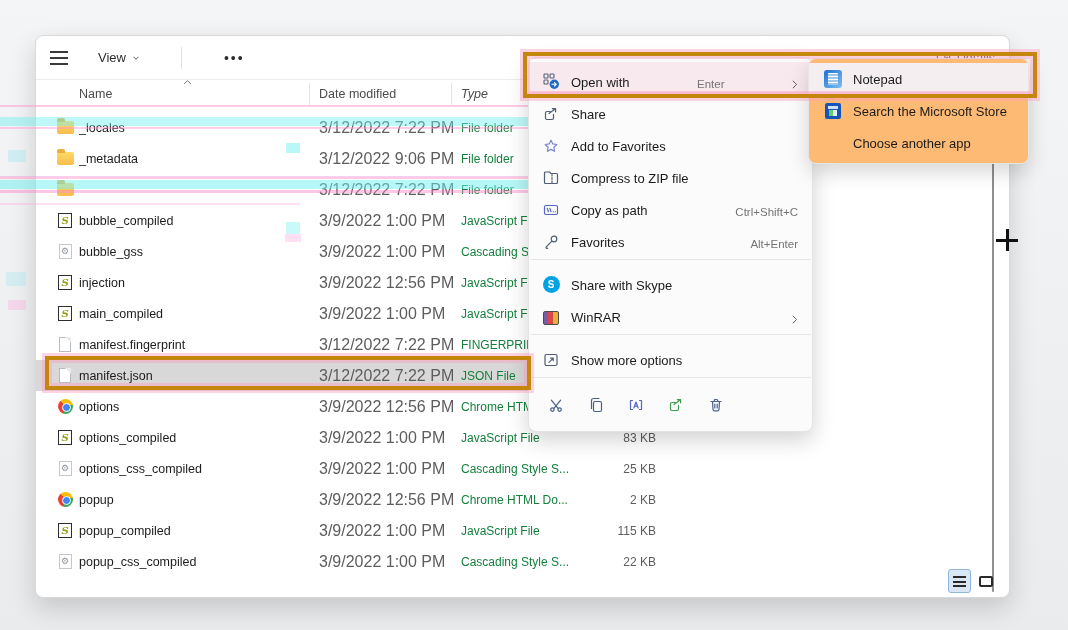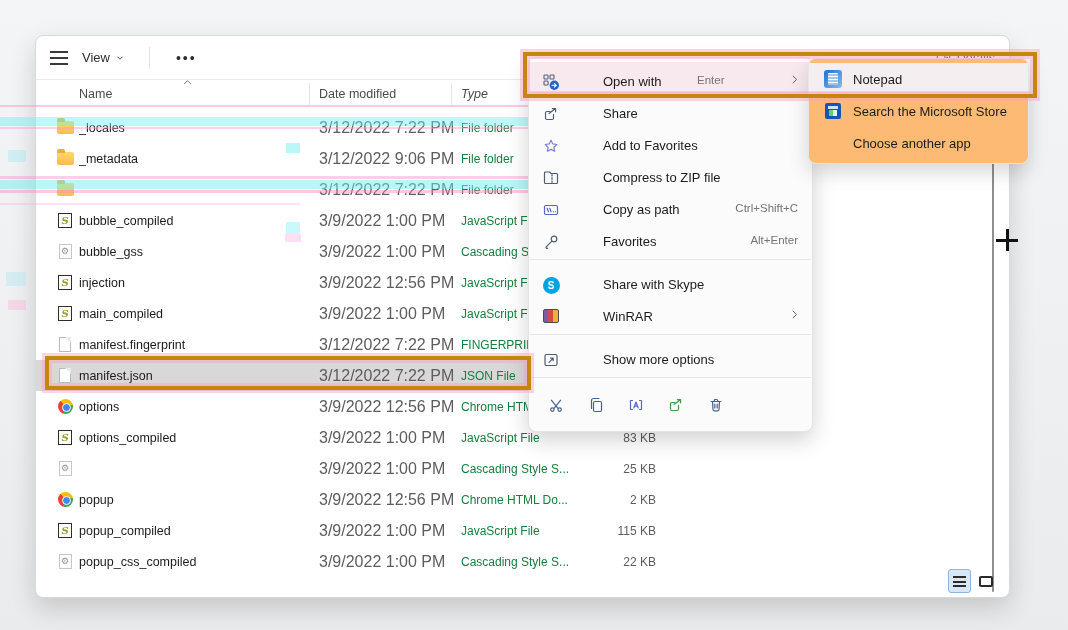--- a/index.html
+++ b/index.html
@@ -6,21 +6,21 @@
   html,body { width:1068px; height:630px; }
   body { font-family:"Liberation Sans","DejaVu Sans",sans-serif; background:linear-gradient(180deg,#f4f5f6,#e9ebed); overflow:hidden; }
   #stage { position:relative; width:1068px; height:630px; }
 
   
   .window { position:absolute; left:35px; top:35px; width:975px; height:563px;
     background:#ffffff; border:1px solid #d9d9d9; border-radius:8px;
     box-shadow:0 10px 26px rgba(0,0,0,.16); }
   .toolbar { position:absolute; left:0; top:0; width:100%; height:43px;
     display:flex; align-items:center; padding:0 14px; }
-  .tb-left { display:flex; align-items:center; gap:8px; }
+  .tb-left { display:flex; align-items:center; gap:24px; }
   .hamburger { width:18px; height:14px; display:inline-block;
     background:repeating-linear-gradient(#3a3a3a 0 2px, transparent 2px 6px); background-size:18px 14px; }
   .tb-view { display:flex; align-items:center; gap:5px; font-size:13px; color:#2e2e2e; padding:4px 6px; border-radius:4px; cursor:default; }
   .tb-sep { width:1px; height:22px; background:#e2e2e2; margin:0 10px; }
   .tb-more { font-size:14px; letter-spacing:2px; color:#2e2e2e; padding:2px 8px; }
   .tb-right { margin-left:auto; display:flex; align-items:center; gap:6px; font-size:12.5px; color:#3f3f3f; }
 
   .hdr-line { position:absolute; left:0; top:43px; width:100%; height:1px; background:#ececec; }
   .colhead { position:absolute; left:0; top:44px; width:100%; height:28px; font-size:12.5px; color:#4b4b4b; }
   .colhead .ch { position:absolute; top:7px; }
@@ -58,21 +58,21 @@
   .vscroll { position:absolute; left:956px; top:48px; width:2px; height:508px; background:#8f8f8f; border-radius:1px; }
   .viewbtns { position:absolute; right:12px; bottom:4px; display:flex; gap:3px; }
   .vb { width:23px; height:24px; border-radius:3px; display:flex; align-items:center; justify-content:center; }
   .vb.active { background:#d9e7f5; border:1px solid #8fb6dc; }
   .vb-lines { width:13px; height:11px; background:repeating-linear-gradient(#2a2a2a 0 2px, transparent 2px 4.5px); }
   .vb-rect { width:14px; height:11px; border:2px solid #2a2a2a; border-radius:2px; }
 
   
   .menu { position:absolute; left:528px; top:57px; width:285px; background:#fbfbfb;
     border:1px solid #e3e3e3; border-radius:8px; box-shadow:0 8px 22px rgba(0,0,0,.18); padding:4px 0; z-index:20; }
-  .mi { position:relative; height:32px; display:flex; align-items:flex-start; padding:12px 12px; font-size:13px; color:#1b1b1b;gap:32px; }
+  .mi { position:relative; height:32px; display:flex; align-items:flex-end; padding:4px 12px; font-size:13px; color:#1b1b1b; }
   .mi.hl { background:#f8e9ef; }
   .mi-ic { width:20px; display:flex; align-items:center; justify-content:center; }
   .mi-label { margin-left:10px; }
   .mi-short { position:absolute; left:168px; font-size:11.5px; color:#757575; }
   .mi-short.right { left:auto; right:14px; }
   .mi-chev { position:absolute; right:12px; color:#5a5a5a; }
   .msep { height:1px; background:#e6e6e6; margin:5px 1px; }
   .quickrow { height:44px; display:flex; align-items:center; padding-left:14px; gap:14px; }
   .qa { width:26px; height:26px; display:flex; align-items:center; justify-content:center; border-radius:4px; }
 
@@ -245,20 +245,21 @@
           </span>
           <span class="c-name">options_compiled</span>
           <span class="c-date">3/9/2022 1:00 PM</span>
           <span class="c-type">JavaScript File</span>
           <span class="c-size">83 KB</span>
         </div>
         <div class="file-row">
           <span class="cell-icon">
             <span class="fi fi-css"></span>
           </span>
+          <span class="c-name">options_css_compiled</span>
           <span class="c-date">3/9/2022 1:00 PM</span>
           <span class="c-type">Cascading Style S...</span>
           <span class="c-size">25 KB</span>
         </div>
         <div class="file-row">
           <span class="cell-icon">
             <span class="fi fi-chrome"></span>
           </span>
           <span class="c-name">popup</span>
           <span class="c-date">3/9/2022 12:56 PM</span>

